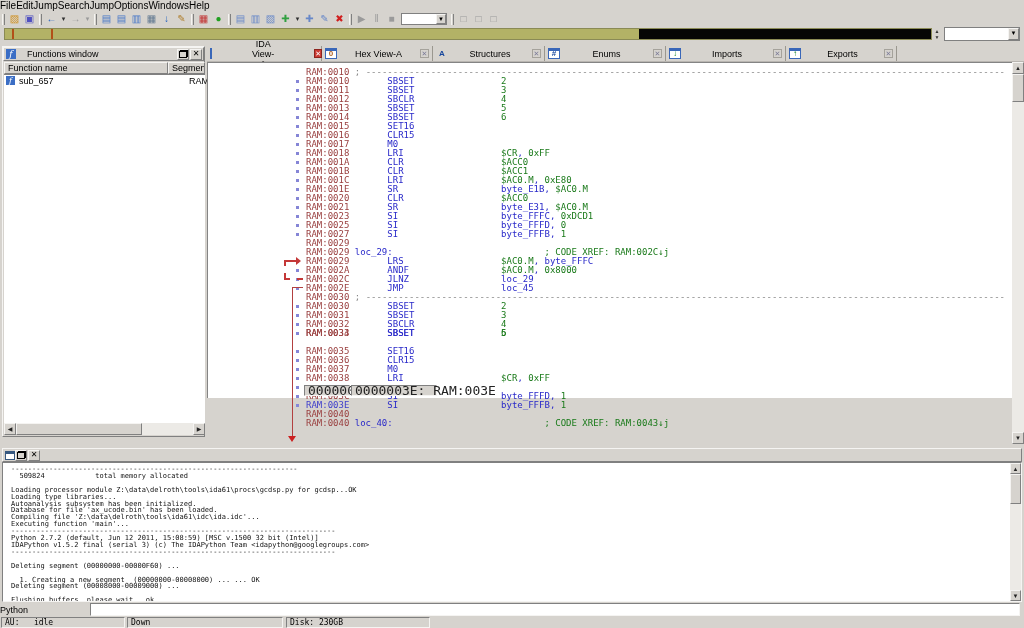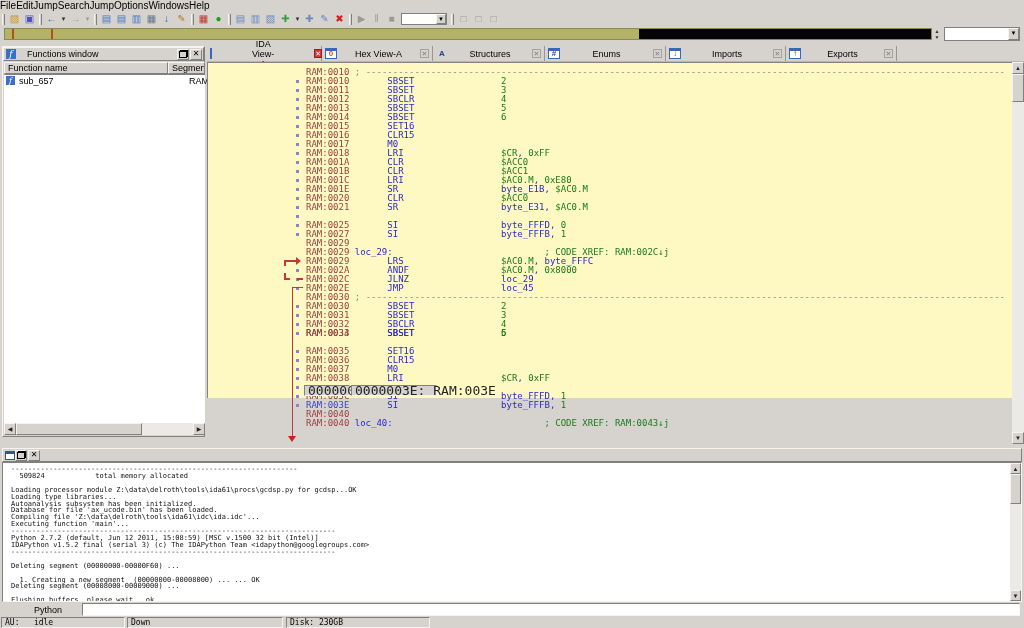--- a/index.html
+++ b/index.html
@@ -56,21 +56,21 @@
   #main-panel { position:absolute; left:207px; top:0; width:817px; height:404px; }
   #tabbar { position:absolute; left:0; top:4px; width:817px; height:16px; display:flex; border-bottom:1px solid #b9b6b1; }
   .tab { display:flex; align-items:center; font-size:9px; border-right:1px solid #9a978f; padding:0 3px; height:15px; }
   .tab .lbl { flex:1; text-align:center; padding:0 4px; }
   .tab-close { width:9px; height:9px; font-size:7px; line-height:8px; text-align:center; color:#7d7d99; background:#d6d3ce; border:1px solid #a5a29b; }
   .tab-close.red { background:#cc3b33; color:#fff; border-color:#8d241e; }
   .ti { width:12px; height:11px; display:flex; align-items:center; justify-content:center; font-size:8px; font-weight:bold; }
   .ti-win { border:1px solid #3a67b8; background:linear-gradient(#3a67b8 2px, #fff 2px); }
 
   
-  #listing { position:absolute; left:0; top:20px; width:805px; height:336px; background:#fef9c3; border-top:1px solid #848484; border-left:1px solid #848484; }
+  #listing { position:absolute; left:0; top:20px; width:805px; height:336px; background:#ffffff; border-top:1px solid #848484; border-left:1px solid #848484; }
   .lst-line { position:absolute; left:0; height:9px; white-space:pre; font-family:"DejaVu Sans Mono", monospace; font-size:9px; line-height:9px; }
   .lst-text { position:absolute; left:98px; top:0; }
   .dot { position:absolute; left:88px; top:3px; width:3px; height:3px; background:#8585d6; }
   .c-addr { color:#9a4040; }
   .c-cur  { color:#4040cc; }
   .c-b    { color:#2929c9; }
   .c-g    { color:#1a7a1a; }
   .c-gy   { color:#878787; }
   
   .arr { position:absolute; }
@@ -85,21 +85,21 @@
   .lst-status { position:absolute; bottom:2px; height:11px; background:#d6d3ce; border:1px solid; border-color:#808080 #f5f4f2 #f5f4f2 #808080; font-size:13px; line-height:9px; padding:0 3px; color:#222; font-family:"DejaVu Sans Mono", monospace; white-space:pre; }
   
   .vscroll { position:absolute; width:12px; background:#eceae6; }
 
   
   #output { position:absolute; left:0; top:446px; width:1024px; height:171px; }
   #out-content { position:absolute; left:2px; top:16px; width:1020px; height:140px; background:#fff; border:1px solid; border-color:#808080 #f5f4f2 #f5f4f2 #808080; overflow:hidden; }
   #out-pre { font-family:"DejaVu Sans Mono", monospace; font-size:7px; line-height:6.9px; white-space:pre; color:#111; padding:3px 0 0 8px; }
   .win-ic { width:10px; height:9px; border:1px solid #365880; background:linear-gradient(#365880 2px, #fff 2px); }
   #python-row { position:absolute; left:0; top:156px; width:1024px; height:15px; display:flex; align-items:center; }
-  #python-label { width:82px; font-size:9px; padding-left:14px;text-align:center; }
+  #python-label { width:90px; font-size:9px; padding-left:0; }
   #python-input { flex:1; height:13px; margin-right:4px; background:#fff; border:1px solid; border-color:#808080 #f5f4f2 #f5f4f2 #808080; font-size:9px; }
 
   
   #statusbar { position:absolute; left:0; top:617px; width:1024px; height:11px; background:#d6d3ce; font-family:"DejaVu Sans Mono", monospace; font-size:8px; }
   .st-cell { position:absolute; top:0; height:11px; border:1px solid; border-color:#808080 #f5f4f2 #f5f4f2 #808080; line-height:9px; padding-left:3px; white-space:pre; }
 </style>
 </head>
 <body>
 
 <div id="menubar"><span class="menu-item">File</span><span class="menu-item">Edit</span><span class="menu-item">Jump</span><span class="menu-item">Search</span><span class="menu-item">Jump</span><span class="menu-item">Options</span><span class="menu-item">Windows</span><span class="menu-item">Help</span></div>
@@ -288,21 +288,21 @@
           <div class="lst-line" style="top: 59px; width: 100%;"><span class="dot"></span><span class="lst-text"><span class="c-addr">RAM:0015</span><span class="c-b">       </span><span class="c-b">SET16</span></span></div>
           <div class="lst-line" style="top: 68px; width: 100%;"><span class="dot"></span><span class="lst-text"><span class="c-addr">RAM:0016</span><span class="c-b">       </span><span class="c-b">CLR15</span></span></div>
           <div class="lst-line" style="top: 77px; width: 100%;"><span class="dot"></span><span class="lst-text"><span class="c-addr">RAM:0017</span><span class="c-b">       </span><span class="c-b">M0</span></span></div>
           <div class="lst-line" style="top: 86px; width: 100%;"><span class="dot"></span><span class="lst-text"><span class="c-addr">RAM:0018</span><span class="c-b">       </span><span class="c-b">LRI</span><span class="c-b">                  </span><span class="c-g">$CR</span><span class="c-b">, </span><span class="c-g">0xFF</span></span></div>
           <div class="lst-line" style="top: 95px; width: 100%;"><span class="dot"></span><span class="lst-text"><span class="c-addr">RAM:001A</span><span class="c-b">       </span><span class="c-b">CLR</span><span class="c-b">                  </span><span class="c-g">$ACC0</span></span></div>
           <div class="lst-line" style="top: 104px; width: 100%;"><span class="dot"></span><span class="lst-text"><span class="c-addr">RAM:001B</span><span class="c-b">       </span><span class="c-b">CLR</span><span class="c-b">                  </span><span class="c-g">$ACC1</span></span></div>
           <div class="lst-line" style="top: 113px; width: 100%;"><span class="dot"></span><span class="lst-text"><span class="c-addr">RAM:001C</span><span class="c-b">       </span><span class="c-b">LRI</span><span class="c-b">                  </span><span class="c-g">$AC0.M</span><span class="c-b">, </span><span class="c-g">0xE80</span></span></div>
           <div class="lst-line" style="top: 122px; width: 100%;"><span class="dot"></span><span class="lst-text"><span class="c-addr">RAM:001E</span><span class="c-b">       </span><span class="c-b">SR</span><span class="c-b">                   </span><span class="c-b">byte_E1B</span><span class="c-b">, </span><span class="c-g">$AC0.M</span></span></div>
           <div class="lst-line" style="top: 131px; width: 100%;"><span class="dot"></span><span class="lst-text"><span class="c-addr">RAM:0020</span><span class="c-b">       </span><span class="c-b">CLR</span><span class="c-b">                  </span><span class="c-g">$ACC0</span></span></div>
           <div class="lst-line" style="top: 140px; width: 100%;"><span class="dot"></span><span class="lst-text"><span class="c-addr">RAM:0021</span><span class="c-b">       </span><span class="c-b">SR</span><span class="c-b">                   </span><span class="c-b">byte_E31</span><span class="c-b">, </span><span class="c-g">$AC0.M</span></span></div>
-          <div class="lst-line" style="top: 149px; width: 100%;"><span class="dot"></span></div>
+          <div class="lst-line" style="top: 149px; width: 100%;"><span class="dot"></span><span class="lst-text"><span class="c-addr">RAM:0023</span><span class="c-b">       </span><span class="c-b">SI</span><span class="c-b">                   </span><span class="c-b">byte_FFFC</span><span class="c-b">, </span><span class="c-g">0xDCD1</span></span></div>
           <div class="lst-line" style="top: 158px; width: 100%;"><span class="dot"></span><span class="lst-text"><span class="c-addr">RAM:0025</span><span class="c-b">       </span><span class="c-b">SI</span><span class="c-b">                   </span><span class="c-b">byte_FFFD</span><span class="c-b">, </span><span class="c-g">0</span></span></div>
           <div class="lst-line" style="top: 167px; width: 100%;"><span class="dot"></span><span class="lst-text"><span class="c-addr">RAM:0027</span><span class="c-b">       </span><span class="c-b">SI</span><span class="c-b">                   </span><span class="c-b">byte_FFFB</span><span class="c-b">, </span><span class="c-g">1</span></span></div>
           <div class="lst-line" style="top: 176px; width: 100%;"><span class="lst-text"><span class="c-addr">RAM:0029</span></span></div>
           <div class="lst-line" style="top: 185px; width: 100%;"><span class="lst-text"><span class="c-addr">RAM:0029</span><span class="c-b"> loc_29:</span><span class="c-g">                            </span><span class="c-g">; CODE XREF: RAM:002C↓j</span></span></div>
           <div class="lst-line" style="top: 194px; width: 100%;"><span class="dot"></span><span class="lst-text"><span class="c-addr">RAM:0029</span><span class="c-b">       </span><span class="c-b">LRS</span><span class="c-b">                  </span><span class="c-g">$AC0.M</span><span class="c-b">, </span><span class="c-b">byte_FFFC</span></span></div>
           <div class="lst-line" style="top: 203px; width: 100%;"><span class="dot"></span><span class="lst-text"><span class="c-addr">RAM:002A</span><span class="c-b">       </span><span class="c-b">ANDF</span><span class="c-b">                 </span><span class="c-g">$AC0.M</span><span class="c-b">, </span><span class="c-g">0x8000</span></span></div>
           <div class="lst-line" style="top: 212px; width: 100%;"><span class="dot"></span><span class="lst-text"><span class="c-addr">RAM:002C</span><span class="c-b">       </span><span class="c-b">JLNZ</span><span class="c-b">                 </span><span class="c-b">loc_29</span></span></div>
           <div class="lst-line" style="top: 221px; width: 100%;"><span class="dot"></span><span class="lst-text"><span class="c-addr">RAM:002E</span><span class="c-b">       </span><span class="c-b">JMP</span><span class="c-b">                  </span><span class="c-b">loc_45</span></span></div>
           <div class="lst-line" style="top: 230px; width: 100%;"><span class="lst-text"><span class="c-addr">RAM:0030</span><span class="c-gy"> ; </span><span class="c-gy">----------------------------------------------------------------------------------------------------------------------</span></span></div>
           <div class="lst-line" style="top: 239px; width: 100%;"><span class="dot"></span><span class="lst-text"><span class="c-addr">RAM:0030</span><span class="c-b">       </span><span class="c-b">SBSET</span><span class="c-b">                </span><span class="c-g">2</span></span></div>

